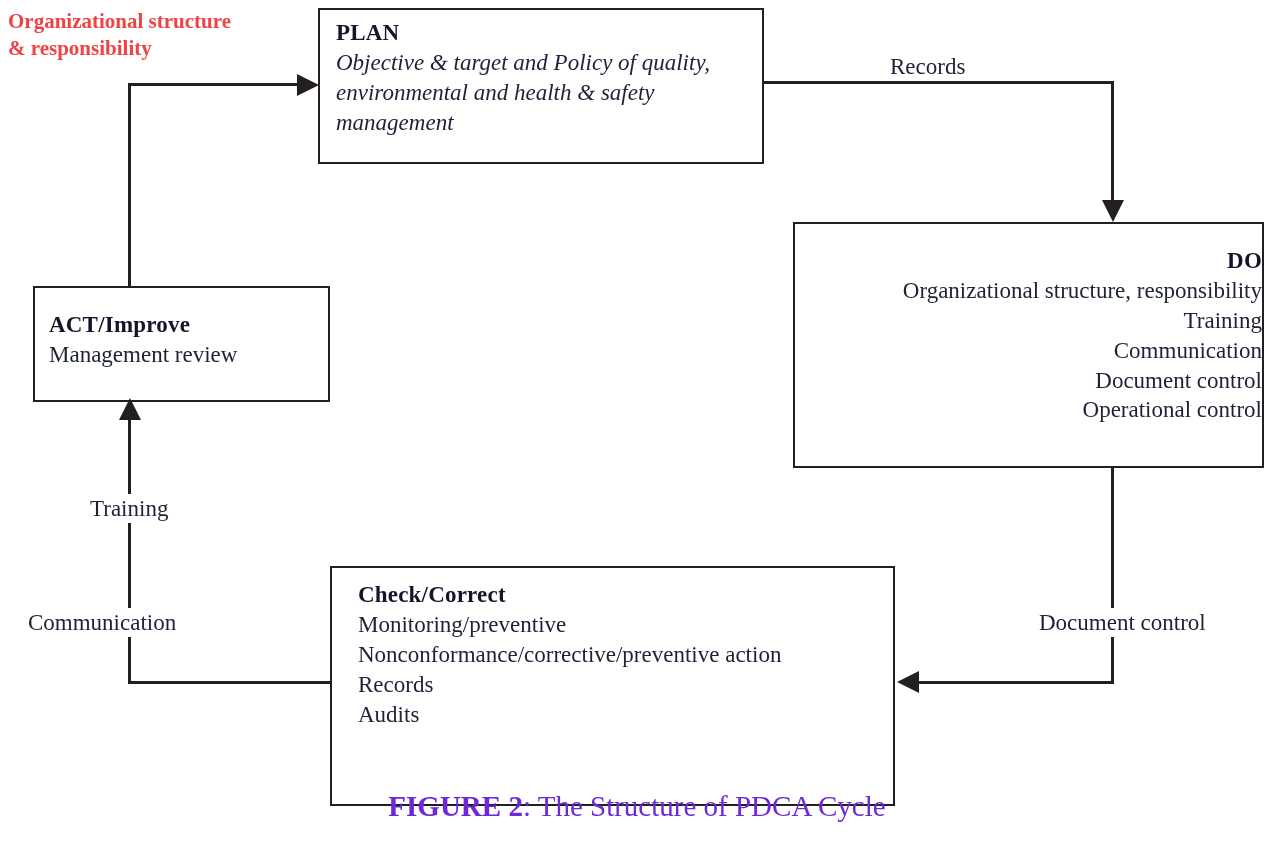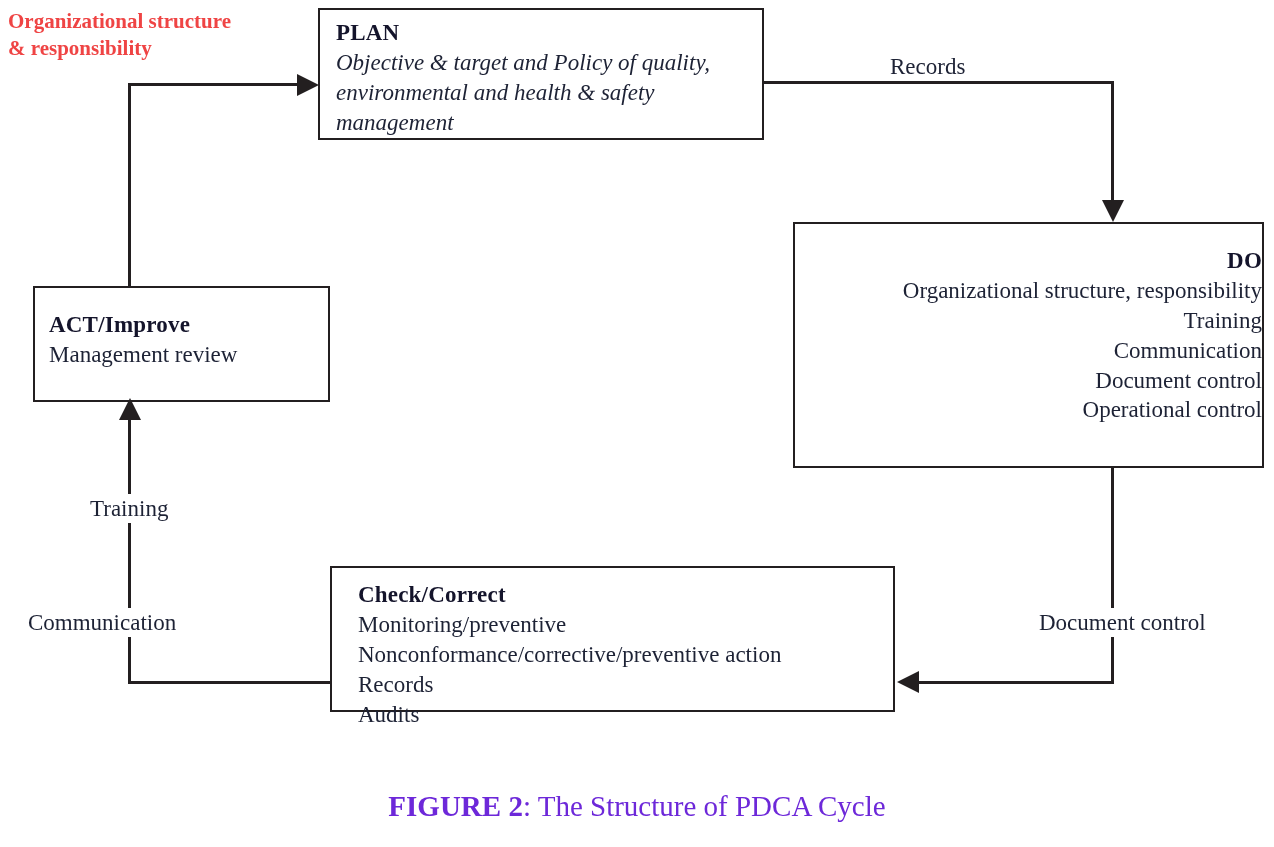--- a/index.html
+++ b/index.html
@@ -42,23 +42,23 @@
     font-size: 23px;
     line-height: 1.30;
     color: #1d2235;
     white-space: nowrap;
   }
   .node-line.wrap {
     white-space: normal;
     font-style: italic;
   }
   
-  #box-plan  { left: 318px; top: 8px;   width: 446px; height: 132px; }
+  #box-plan  { left: 318px; top: 8px;   width: 446px; height: 156px; }
   #box-do    { left: 793px; top: 222px; width: 471px; height: 246px; }
-  #box-check { left: 330px; top: 566px; width: 565px; height: 146px; }
+  #box-check { left: 330px; top: 566px; width: 565px; height: 240px; }
   #box-act   { left: 33px;  top: 286px; width: 297px; height: 116px; }
 
   #box-plan .node-inner  { padding-top: 8px;  padding-left: 16px; width: 418px; }
   #box-do .node-inner    { padding-top: 22px; padding-left: 20px; text-align: right; }
   #box-check .node-inner { padding-top: 12px; padding-left: 26px; }
   #box-act .node-inner   { padding-top: 22px; }
 
   
   .conn {
     position: absolute;

